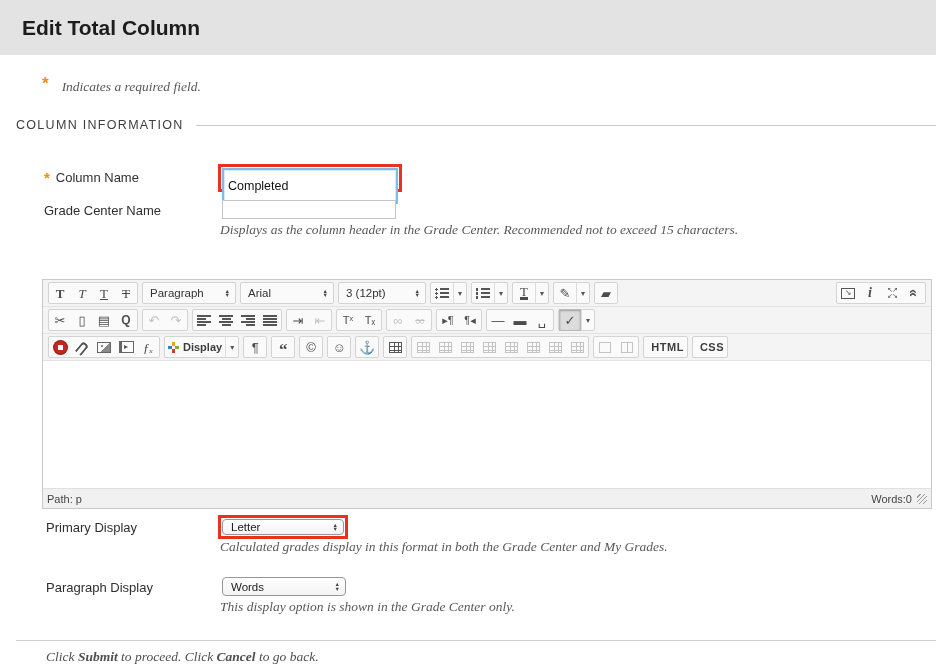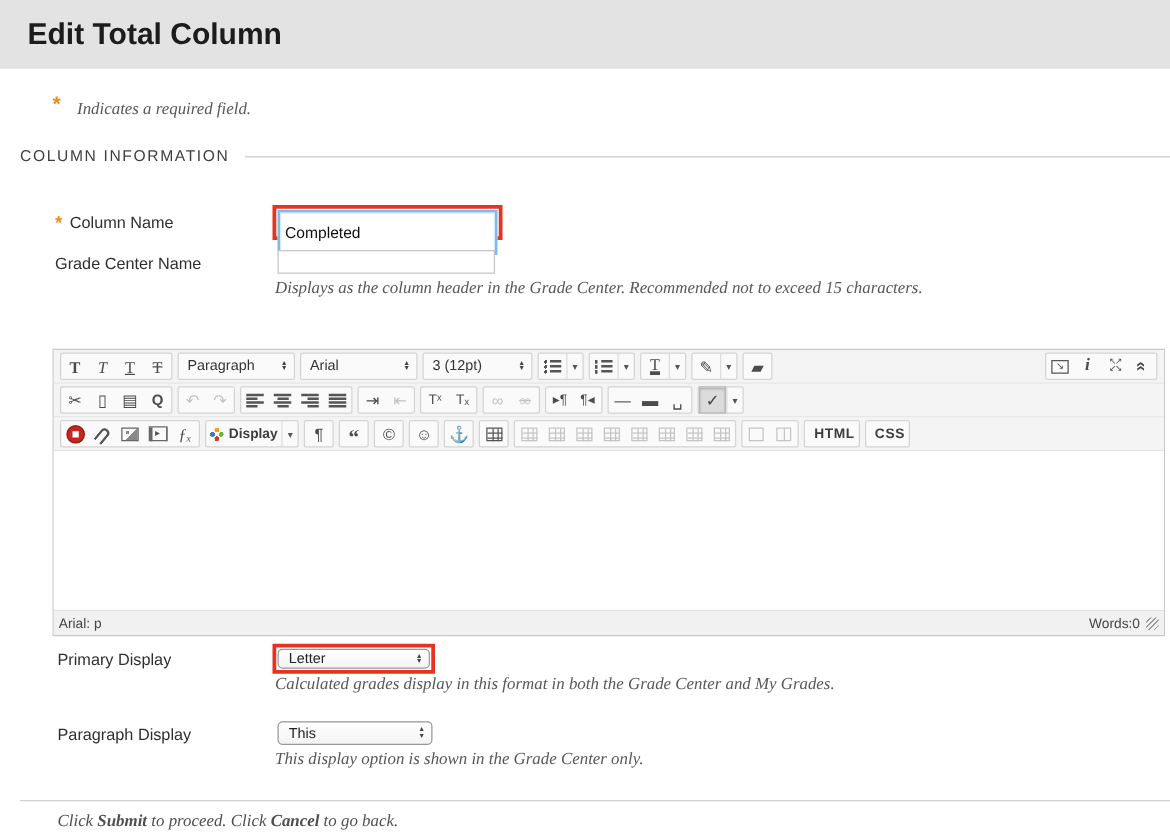--- a/index.html
+++ b/index.html
@@ -8,21 +8,21 @@
     --focus-blue:#7fbbe8;
     --header-bg:#e3e3e3;
   }
   *{box-sizing:border-box}
   html,body{margin:0;padding:0}
   body{width:936px;height:672px;position:relative;overflow:hidden;
        background:#fff;font-family:"Liberation Sans",sans-serif;color:#2b2b2b}
 
   .app-header{position:absolute;left:0;top:0;width:936px;height:55px;
               background:var(--header-bg);display:flex;align-items:center}
-  .app-title{margin-left:22px;font-size:24px;font-weight:bold;color:#1c1c1c}
+  .app-title{margin-left:22px;font-size:21px;font-weight:bold;color:#1c1c1c}
 
   .serif-i{font-family:"Liberation Serif","DejaVu Serif",serif;font-style:italic;color:#585858}
 
   .req-note{position:absolute;left:42px;top:77px;display:flex;align-items:flex-start}
   .asterisk{color:var(--asterisk-orange);font-weight:bold;font-size:17px;line-height:14px}
   .req-note .note-text{font-size:13.5px;margin-left:13px;margin-top:2px}
 
   .section-hdr{position:absolute;left:16px;right:0;top:118px;display:flex;align-items:center}
   .section-title{font-size:12.5px;font-weight:normal;letter-spacing:1.3px;color:#3e3e3e}
   .section-rule{flex:1;height:1px;background:#c9c9c9;margin-left:12px}
@@ -451,41 +451,41 @@
         </div>
         <div class="tb-group">
           <button class="tb-btn textbtn">
             <span class="tb-label">CSS</span>
           </button>
         </div>
       </div>
   </div>
   <div class="content-area"></div>
   <div class="status-bar">
-    <span>Arial: p</span>
+    <span>Path: p</span>
     <span class="status-right">
       <span>Words:0</span>
       <span class="ic-grip"></span>
     </span>
   </div>
 </div>
 
 <div class="lbl" style="left:46px;top:520px">Primary Display</div>
 <div class="annotate" id="ann-primary">
   <div class="mac-select">
     <span>Letter</span>
     <span class="ud"></span>
   </div>
 </div>
 <div class="help serif-i" style="left:220px;top:539px">Calculated grades display in this format in both the Grade Center and My Grades.</div>
 
 <div class="lbl" style="left:46px;top:580px">Paragraph Display</div>
 <div id="sel-secondary">
   <div class="mac-select">
-    <span>This</span>
+    <span>Words</span>
     <span class="ud"></span>
   </div>
 </div>
 <div class="help serif-i" style="left:220px;top:599px">This display option is shown in the Grade Center only.</div>
 
 <div class="footer-rule"></div>
 <div class="footer-text serif-i">
   <span>Click </span><b>Submit</b><span> to proceed. Click </span><b>Cancel</b><span> to go back.</span>
 </div>
 

